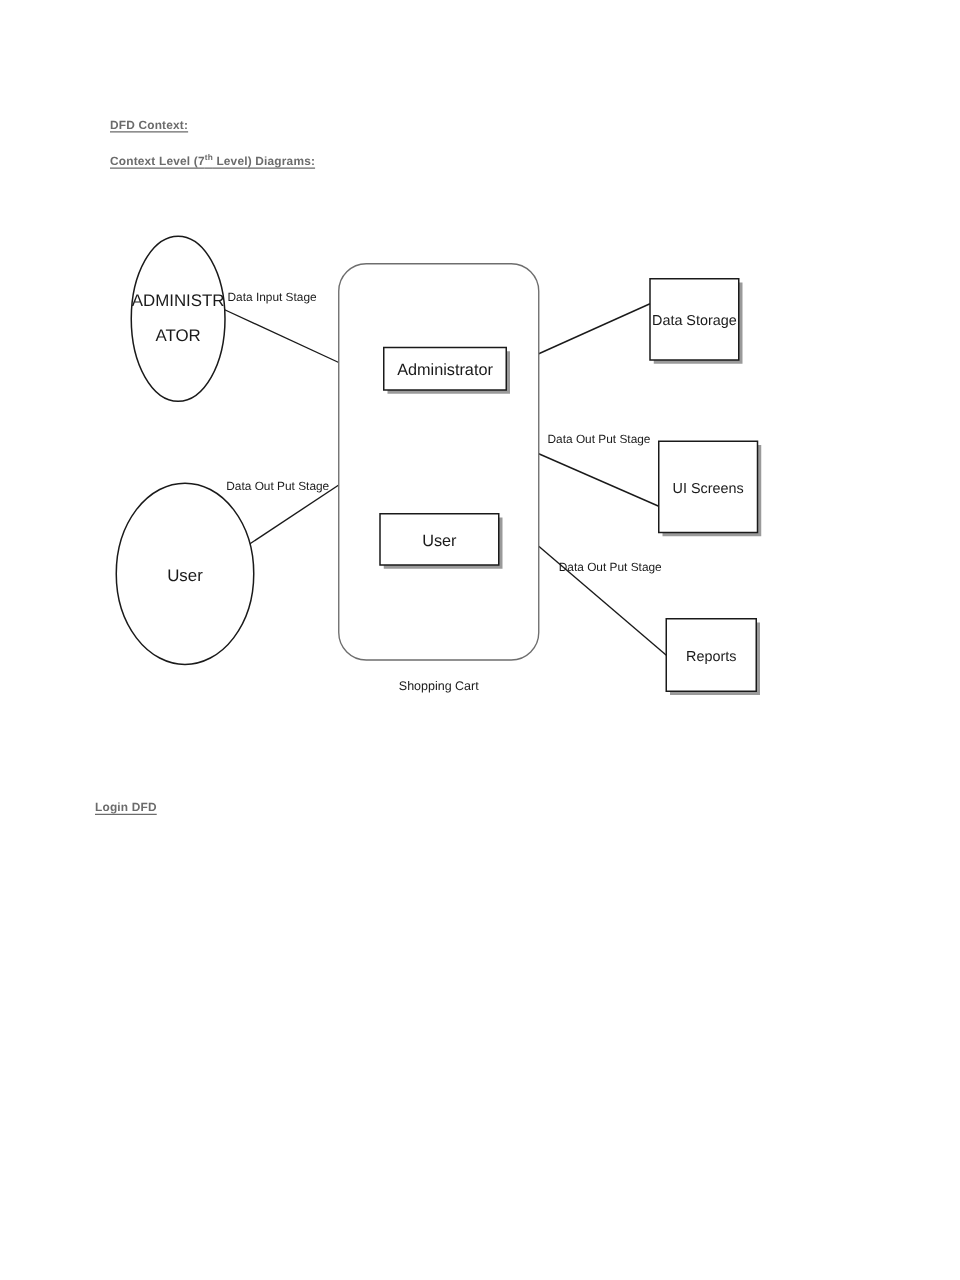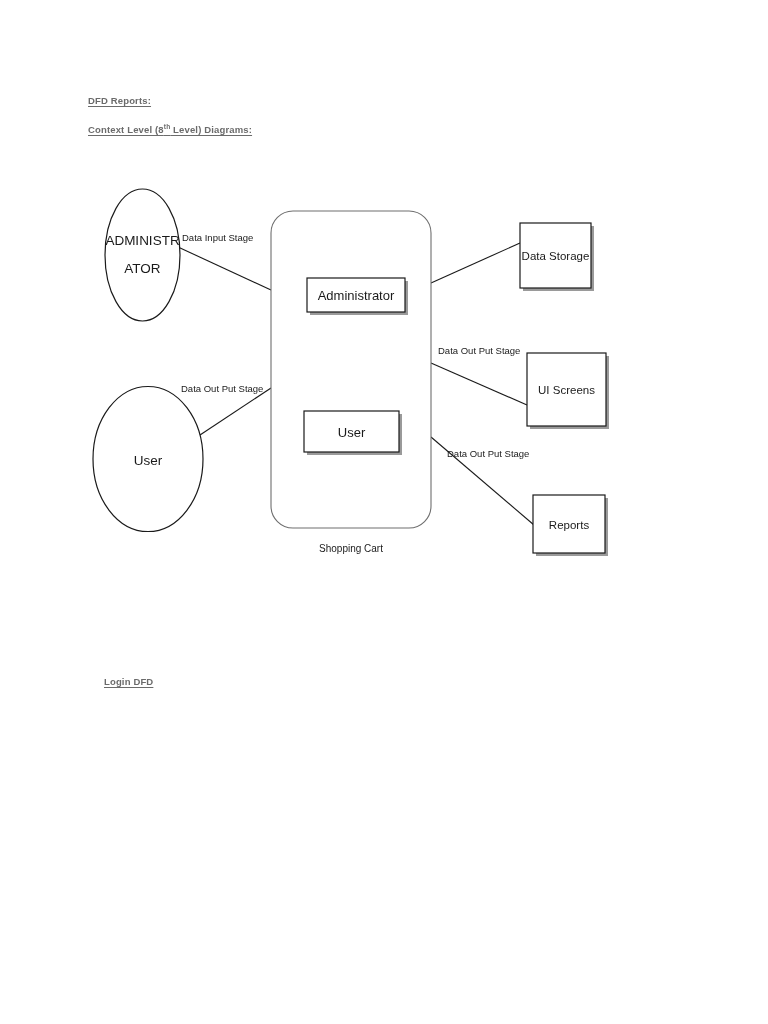--- a/index.html
+++ b/index.html
@@ -30,21 +30,21 @@
     letter-spacing: 0.15px;
     white-space: nowrap;
   }
   .heading sup {
     font-size: 6.6px;
     vertical-align: super;
     line-height: 0;
   }
   #dfd-heading { left: 88px; top: 95px; }
   #context-heading { left: 88px; top: 124px; }
-  #login-heading { left: 104px; top: 641px; margin-top: 35px; }
+  #login-heading { left: 76px; top: 641px; }
 
   .diagram-svg {
     position: absolute;
     left: 0;
     top: 0;
     width: 768px;
     height: 1024px;
   }
   .shape-label {
     font-family: "Liberation Sans", sans-serif;
@@ -54,23 +54,23 @@
   .process-label { font-size: 13px; }
   .store-label { font-size: 11.5px; }
   .flow-label { font-size: 9.5px; fill: #1a1a1a; }
   .caption-label { font-size: 10px; fill: #1a1a1a; }
 </style>
 </head>
 <body>
 
 <div class="page">
 
-  <div class="heading" id="dfd-heading">DFD Reports:</div>
+  <div class="heading" id="dfd-heading">DFD Context:</div>
 
-  <div class="heading" id="context-heading"><span>Context Level (8</span><sup>th</sup><span> Level) Diagrams:</span></div>
+  <div class="heading" id="context-heading"><span>Context Level (7</span><sup>th</sup><span> Level) Diagrams:</span></div>
 
   <div class="heading" id="login-heading">Login DFD</div>
 
   <svg class="diagram-svg" viewBox="0 0 768 1024">
 
     <g stroke="#1a1a1a" stroke-width="1.1" fill="none">
       <line x1="178" y1="247" x2="271" y2="290"></line>
       <line x1="200" y1="435" x2="271" y2="388"></line>
       <line x1="431" y1="283" x2="520" y2="243"></line>
       <line x1="431" y1="363" x2="527" y2="405"></line>

